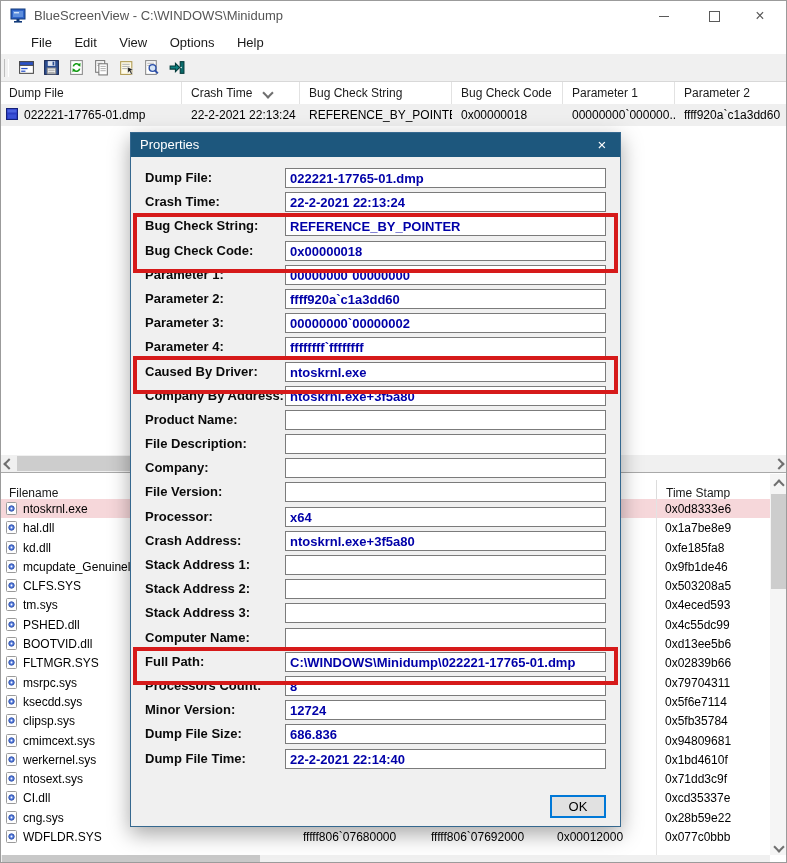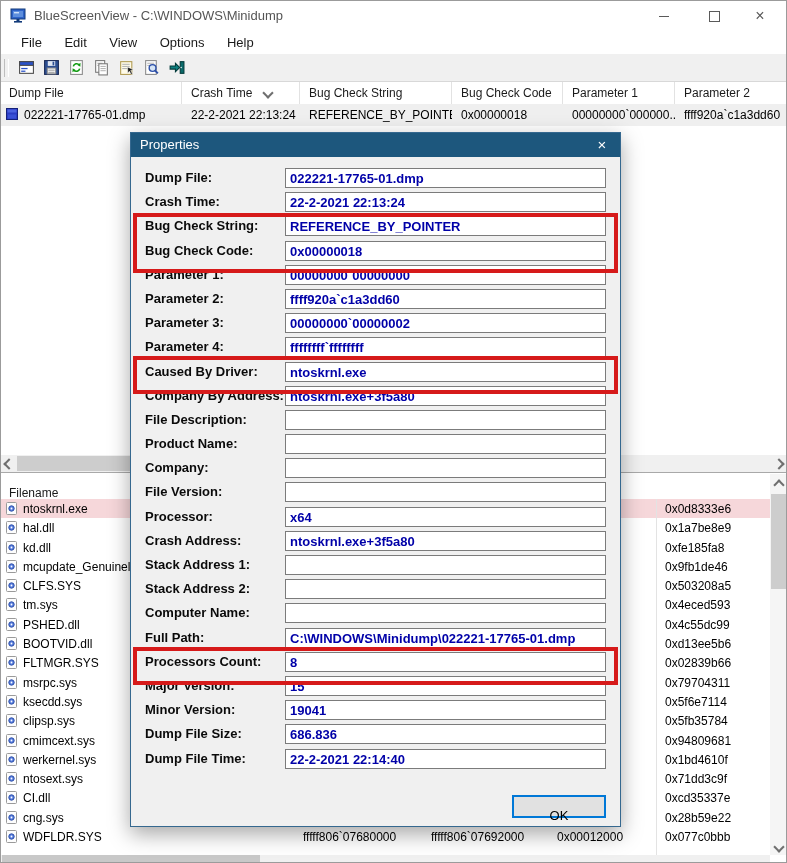--- a/index.html
+++ b/index.html
@@ -11,21 +11,21 @@
   
   .titlebar{position:absolute;top:0;left:0;right:0;height:32px;background:#fff;}
   .appicon{position:absolute;left:10px;top:8px;}
   .title-text{position:absolute;left:34px;top:8px;font-size:13px;color:#555;white-space:nowrap;}
   .wctl{position:absolute;top:0;width:46px;height:32px;display:flex;align-items:center;justify-content:center;}
   .wctl.min{right:100px;} .wctl.max{right:50px;} .wctl.close{right:4px;font-size:16px;color:#5a5a5a;}
   .minbar{width:10px;height:1px;background:#5a5a5a;}
   .maxbox{width:9px;height:9px;border:1px solid #5a5a5a;}
 
   
-  .menubar{position:absolute;top:32px;left:0;right:8px;height:22px;background:#fff;padding-left:12px;}
+  .menubar{position:absolute;top:32px;left:0;right:8px;height:22px;background:#fff;padding-left:22px;}
   .menu-item{display:inline-block;padding:3px 9px 0 9px;font-size:13px;color:#1a1a1a;}
 
   
   .toolbar{position:absolute;top:54px;left:0;right:0;height:27px;background:#f0f0f0;
            border-bottom:1px solid #d8d8d8;display:flex;align-items:center;padding-left:4px;}
   .gripper{width:3px;height:18px;border-left:1px solid #bdbdbd;border-right:1px solid #fff;margin-right:5px;}
   .tbtn{width:25px;height:24px;display:flex;align-items:center;justify-content:center;}
 
   
   .upper{position:absolute;top:82px;left:0;right:0;height:373px;background:#fff;}
@@ -84,22 +84,22 @@
   .dfields{position:absolute;top:34px;left:14px;right:12px;}
   .drow{position:relative;height:24.2px;}
   .dlabel{position:absolute;left:0;top:3px;font-weight:bold;font-size:13px;color:#0a0a0a;white-space:nowrap;}
   .dvalue{position:absolute;left:140px;right:2px;top:1px;height:20px;box-sizing:border-box;background:#fff;
           border:1px solid #7b7b7b;padding:2px 4px 0 4px;font-weight:bold;font-size:13px;color:#0000a8;
           white-space:nowrap;overflow:hidden;}
   .hl{position:absolute;left:2px;right:2px;border:4px solid #d61a1a;z-index:6;pointer-events:none;}
   .hl.a{top:80px;height:52px;}
   .hl.b{top:223px;height:30px;}
   .hl.c{top:514px;height:30px;}
-  .okbtn{position:absolute;right:14px;bottom:8px;width:94px;height:23px;box-sizing:border-box;
-         background:#e1e1e1;border:2px solid #0078d7;font-size:13px;text-align:center;padding-top:11px;color:#000;}
+  .okbtn{position:absolute;right:14px;bottom:8px;width:56px;height:23px;box-sizing:border-box;
+         background:#e1e1e1;border:2px solid #0078d7;font-size:13px;text-align:center;padding-top:2px;color:#000;}
 </style>
 </head>
 <body>
 
 <div id="app">
 
   <div class="titlebar">
     <span class="appicon">
       <svg width="18" height="16" viewBox="0 0 18 16">
           <rect x="1" y="1" width="14" height="10" fill="#2e63c8" stroke="#123a7a"></rect>
@@ -231,20 +231,21 @@
       </div>
     <div class="thumb"></div>
     <div class="arrow r">
         <span class="chev right"></span>
       </div>
   </div>
 
   <div class="lower">
     <div class="lhead">
       <div class="lh fn">Filename</div>
+      <div class="lh ts">Time Stamp</div>
     </div>
     <div class="lrows">
         <div class="frow sel">
     <span class="ficon">
       <svg width="13" height="13" viewBox="0 0 13 13">
               <rect x="1.5" y="0.5" width="10" height="12" rx="1" fill="#fdfdfd" stroke="#9a9a9a"></rect>
               <circle cx="6.5" cy="6.5" r="2.7" fill="#5a7fe0" stroke="#2c4fa8"></circle>
               <circle cx="6.5" cy="6.5" r="0.9" fill="#ffffff"></circle>
             </svg>
     </span>
@@ -548,25 +549,25 @@
   </div>
         <div class="drow">
     <div class="dlabel">Caused By Driver:</div>
     <div class="dvalue">ntoskrnl.exe</div>
   </div>
         <div class="drow">
     <div class="dlabel">Company By Address:</div>
     <div class="dvalue">ntoskrnl.exe+3f5a80</div>
   </div>
         <div class="drow">
+    <div class="dlabel">Product Name:</div>
+    <div class="dvalue"></div>
+  </div>
+        <div class="drow">
     <div class="dlabel">File Description:</div>
-    <div class="dvalue"></div>
-  </div>
-        <div class="drow">
-    <div class="dlabel">Product Name:</div>
     <div class="dvalue"></div>
   </div>
         <div class="drow">
     <div class="dlabel">Company:</div>
     <div class="dvalue"></div>
   </div>
         <div class="drow">
     <div class="dlabel">File Version:</div>
     <div class="dvalue"></div>
   </div>
@@ -580,38 +581,38 @@
   </div>
         <div class="drow">
     <div class="dlabel">Stack Address 1:</div>
     <div class="dvalue"></div>
   </div>
         <div class="drow">
     <div class="dlabel">Stack Address 2:</div>
     <div class="dvalue"></div>
   </div>
         <div class="drow">
+    <div class="dlabel">Stack Address 3:</div>
+    <div class="dvalue"></div>
+  </div>
+        <div class="drow">
     <div class="dlabel">Computer Name:</div>
     <div class="dvalue"></div>
   </div>
         <div class="drow">
     <div class="dlabel">Full Path:</div>
     <div class="dvalue">C:\WINDOWS\Minidump\022221-17765-01.dmp</div>
   </div>
         <div class="drow">
     <div class="dlabel">Processors Count:</div>
     <div class="dvalue">8</div>
   </div>
         <div class="drow">
-    <div class="dlabel">Major Version:</div>
-    <div class="dvalue">15</div>
-  </div>
-        <div class="drow">
     <div class="dlabel">Minor Version:</div>
-    <div class="dvalue">19041</div>
+    <div class="dvalue">12724</div>
   </div>
         <div class="drow">
     <div class="dlabel">Dump File Size:</div>
     <div class="dvalue">686.836</div>
   </div>
         <div class="drow">
     <div class="dlabel">Dump File Time:</div>
     <div class="dvalue">22-2-2021 22:14:40</div>
   </div>
       </div>

